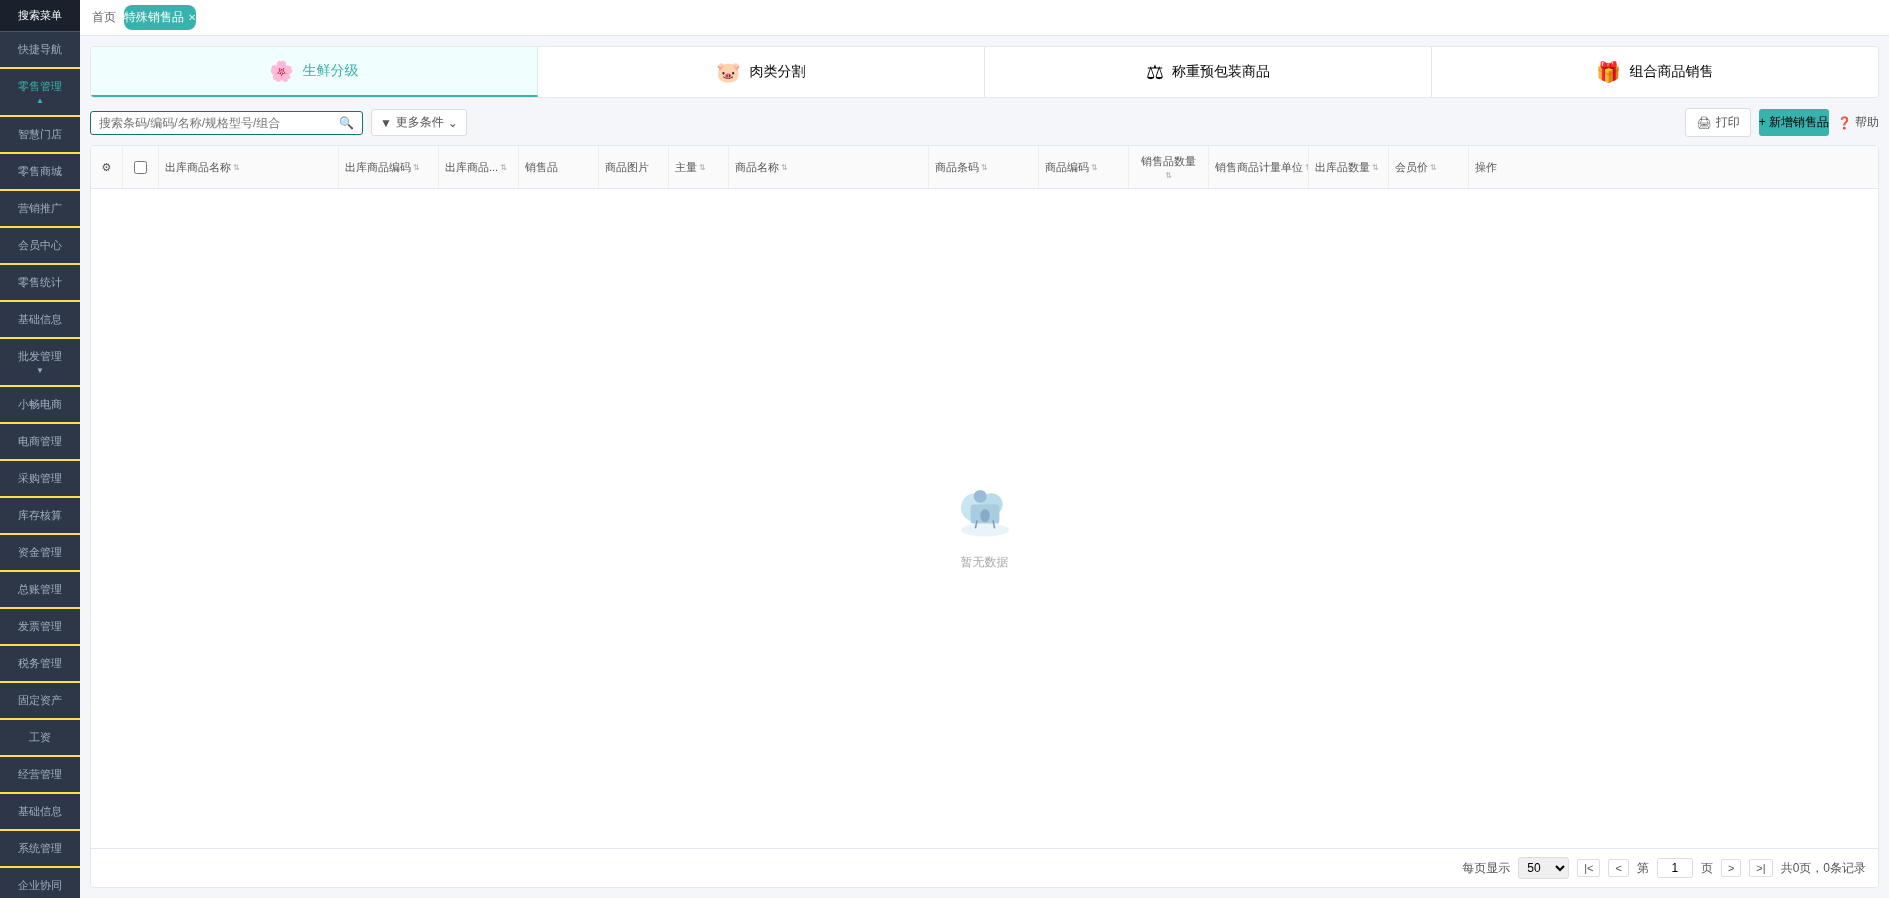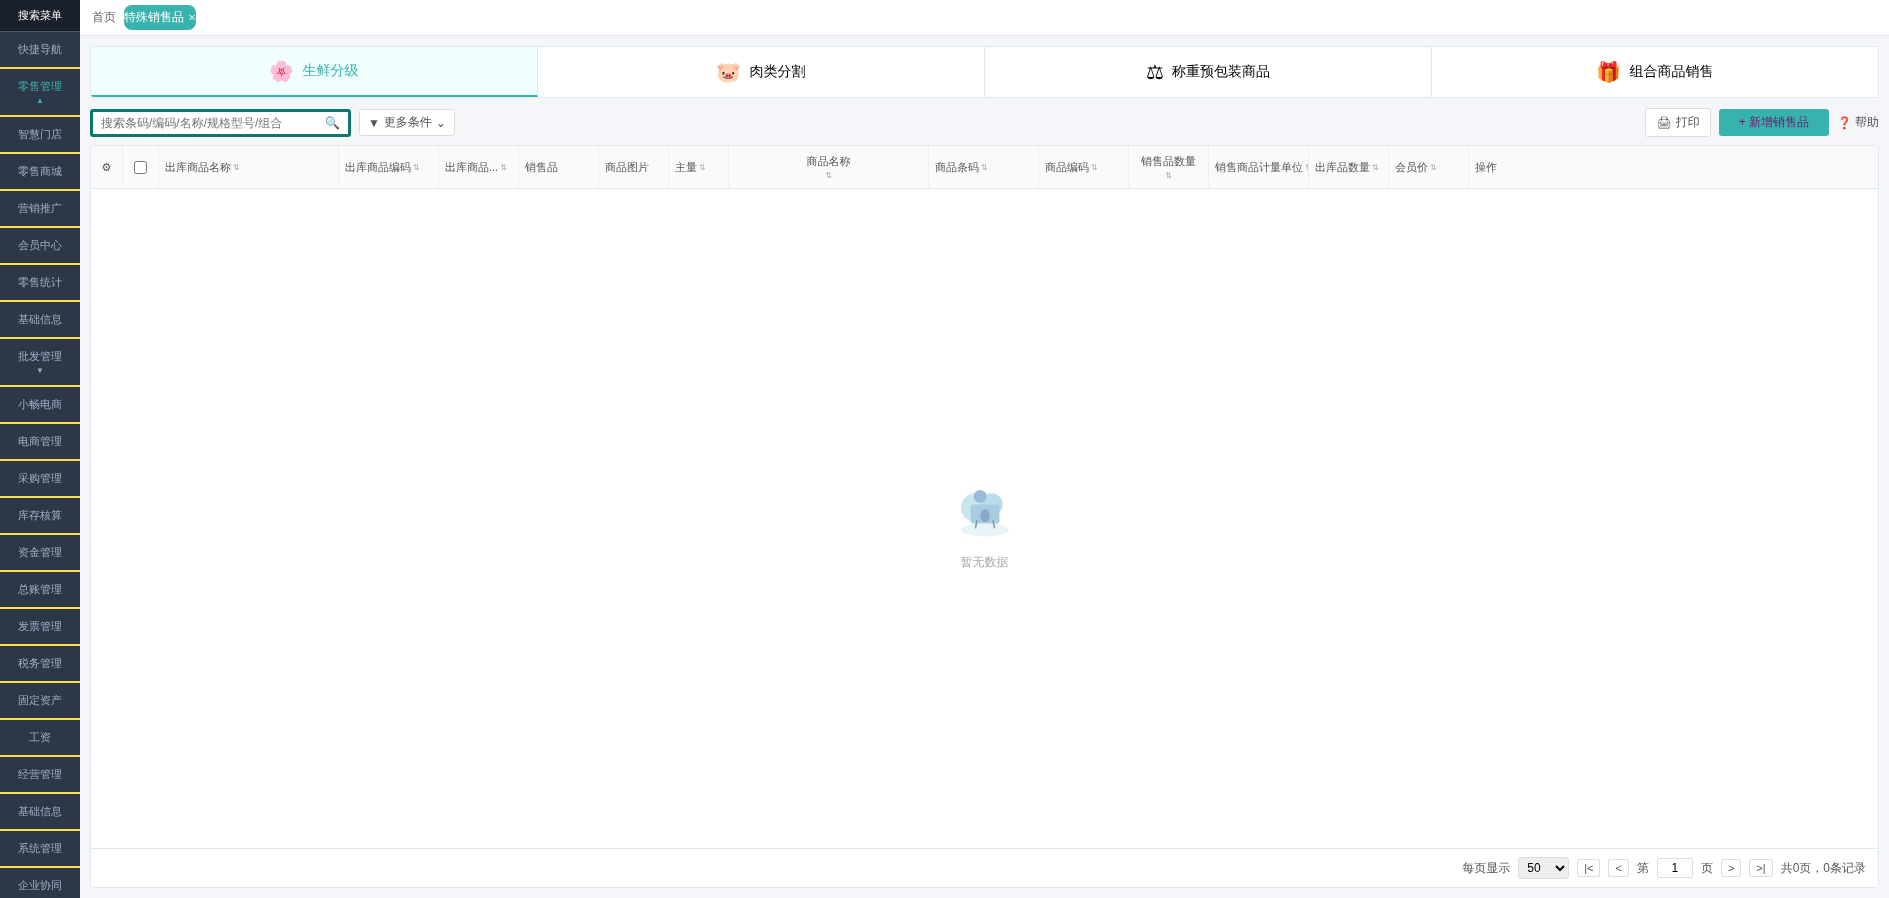--- a/index.html
+++ b/index.html
@@ -129,25 +129,25 @@
       flex-shrink: 0;
     }
     .toolbar-left {
       display: flex;
       align-items: center;
       gap: 8px;
     }
     .search-box {
       display: flex;
       align-items: center;
-      border: 3px solid #0f766e;
+      border: 1px solid #0f766e;
       border-radius: 3px;
       background: #fff;
       padding: 4px 8px;
-      gap: 4px;
+      gap: 20px;
     }
     .search-box input {
       border: none;
       outline: none;
       font-size: 12px;
       width: 220px;
       color: #333;
     }
     .search-box .search-icon { color: #999; font-size: 12px; }
     .filter-btn {
@@ -177,24 +177,24 @@
       padding: 5px 10px;
       cursor: pointer;
       font-size: 12px;
       color: #555;
     }
     .add-btn {
       display: flex;
       align-items: center;
       gap: 4px;
       background: #38b2ac;
-      color: #701a75;
+      color: #000000;
       border: none;
       border-radius: 3px;
-      padding: 5px 20px;
+      padding: 5px 0;
       cursor: pointer;
       font-size: 12px;
     }
     .help-btn {
       display: flex;
       align-items: center;
       gap: 3px;
       font-size: 12px;
       color: #555;
       cursor: pointer;
@@ -231,21 +231,21 @@
     .th:last-child { border-right: none; }
     .th .sort-icon { font-size: 8px; color: #aaa; }
     .th-checkbox { width: 36px; justify-content: center; }
     .th-gear { width: 32px; justify-content: center; }
     .th-name1 { width: 180px; }
     .th-code1 { width: 100px; }
     .th-code2 { width: 80px; }
     .th-sale { width: 80px; gap: 45px; }
     .th-img { width: 70px; }
     .th-weight { width: 60px; }
-    .th-name2 { width: 200px; flex-direction: column; }
+    .th-name2 { width: 200px; }
     .th-barcode { width: 110px; }
     .th-code3 { width: 90px; }
     .th-qty { width: 80px; flex-direction: column; }
     .th-unit { width: 100px; }
     .th-outqty { width: 80px; }
     .th-member { width: 80px; }
     .th-op { width: 60px; flex: 1; }
 
     
     .empty-state {

